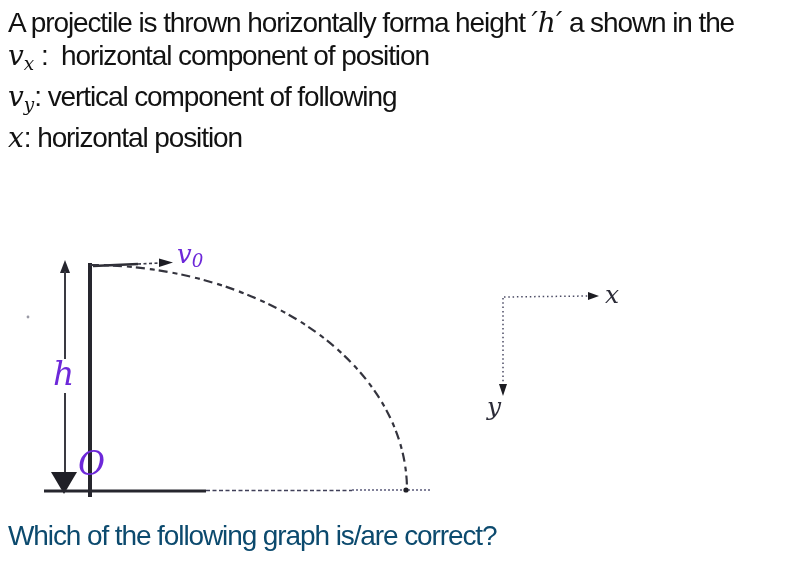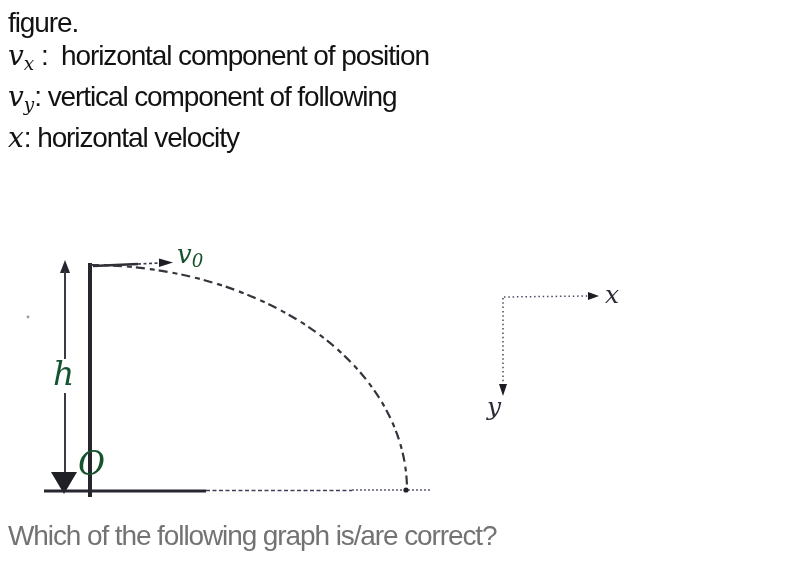--- a/index.html
+++ b/index.html
@@ -13,41 +13,41 @@
     font-size:28px;line-height:33px;letter-spacing:-1.1px;
     white-space:nowrap;color:#121212;
   }
   .m{font-family:"DejaVu Serif",serif;font-style:italic;letter-spacing:0;}
   .m sub{font-size:66%;vertical-align:-0.28em;font-style:italic;}
   .sep{white-space:pre;}
   .fig{position:absolute;left:0;top:220px;width:680px;height:300px;}
   .fig svg{position:absolute;left:0;top:0;}
   .figlabel{
     position:absolute;font-family:"DejaVu Serif",serif;font-style:italic;
-    color:#14532d;line-height:1;
+    color:#6d28d9;line-height:1;
   }
   .lbl-O{left:78px;top:227px;font-size:33px;}
   .lbl-v0{left:177px;top:241px;font-size:26px;}
   .lbl-v0 sub{font-size:70%;vertical-align:-0.2em;}
   .lbl-h{left:53px;top:357px;font-size:33px;}
   .lbl-x{left:605px;top:282px;font-size:25px;color:#2c2c38;}
   .lbl-y{left:487px;top:394px;font-size:25px;color:#2c2c38;}
   .footer{
     position:absolute;left:8px;top:519px;font-size:28px;line-height:33px;
-    letter-spacing:-1.1px;white-space:nowrap;color:#737373;
+    letter-spacing:-1.1px;white-space:nowrap;color:#0c4a6e;
   }
 </style>
 </head>
 <body>
 
 <div class="qblock">
-  <div class="qline">figure.</div>
+  <div class="qline"><span>A projectile is thrown horizontally forma height </span><span class="m">′h′</span><span> a shown in the</span></div>
   <div class="qline"><span class="m"><span>v</span><sub>x</sub></span><span class="sep"> :  </span><span>horizontal component of position</span></div>
   <div class="qline"><span class="m"><span>v</span><sub>y</sub></span><span class="sep">: </span><span>vertical component of following</span></div>
-  <div class="qline"><span class="m"><span>x</span><sub></sub></span><span class="sep">: </span><span>horizontal velocity</span></div>
+  <div class="qline"><span class="m"><span>x</span><sub></sub></span><span class="sep">: </span><span>horizontal position</span></div>
 </div>
 
 <div class="fig">
   <svg width="680" height="300" viewBox="0 0 680 300">
 
     <line x1="90" y1="43" x2="90" y2="277" stroke="#26262e" stroke-width="4"></line>
 
     <g>
       <line x1="93" y1="46" x2="138" y2="44" stroke="#2e2e36" stroke-width="2.4"></line>
       <line x1="138" y1="44" x2="160" y2="43" stroke="#3a3a48" stroke-width="1.6" stroke-dasharray="3 2.5"></line>

